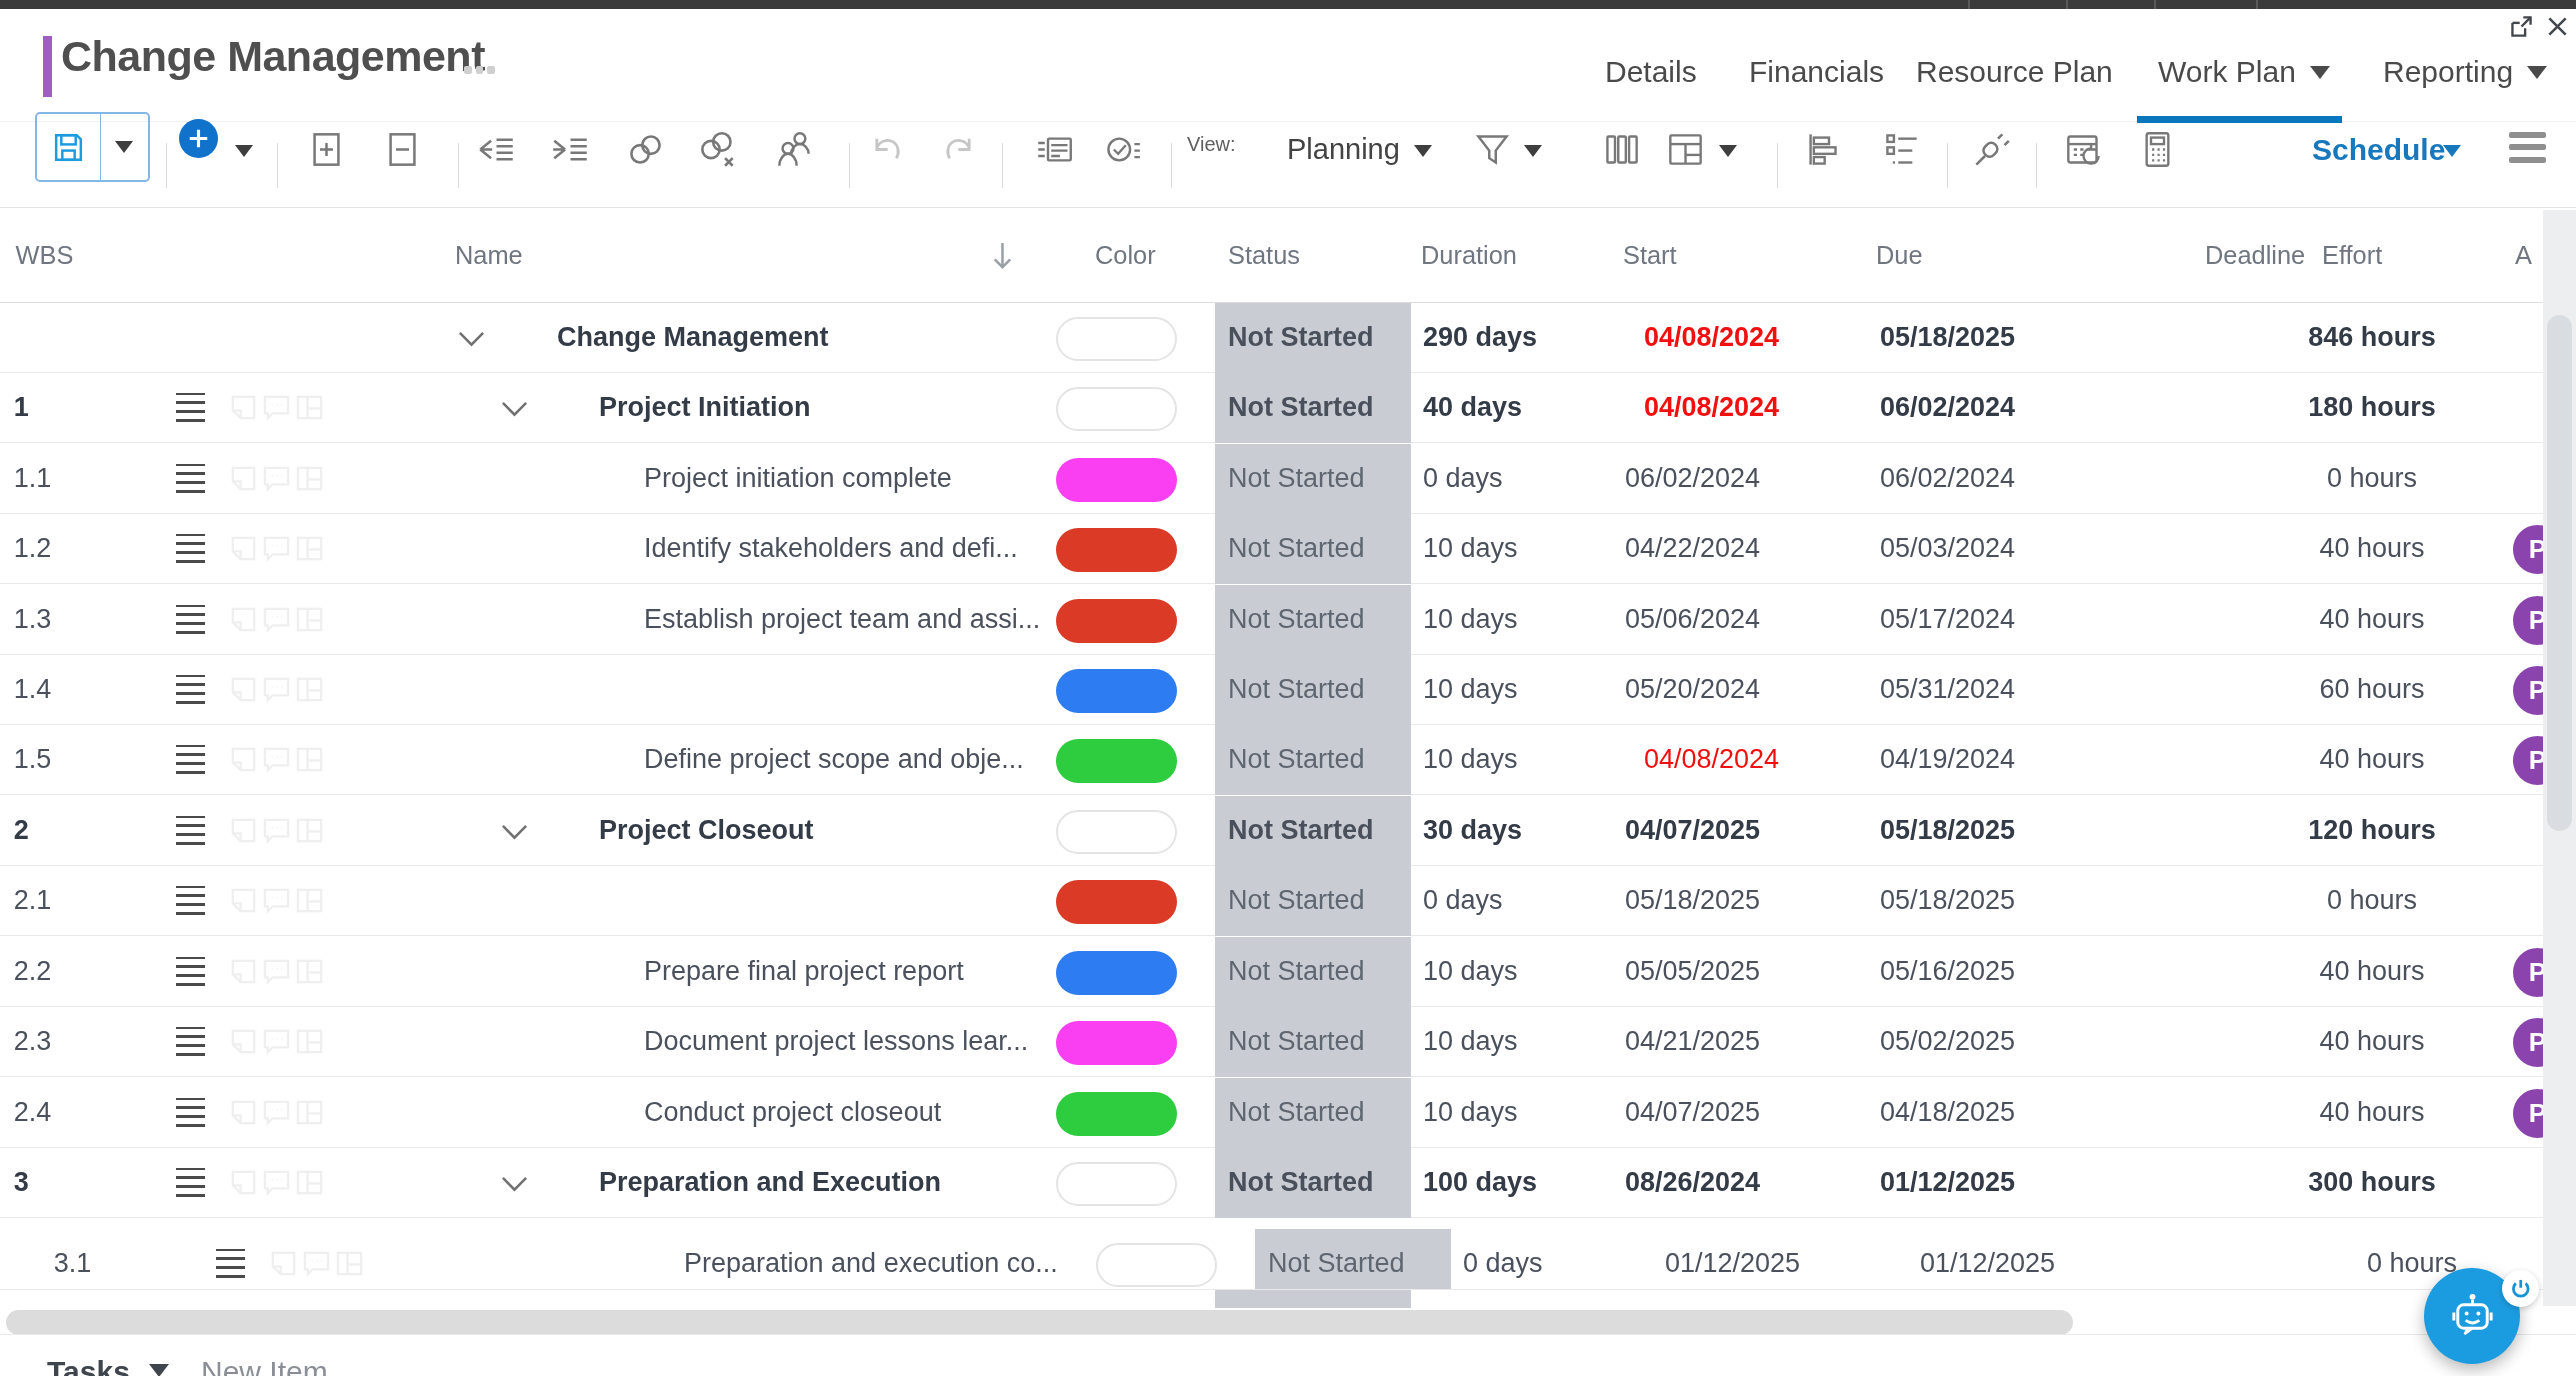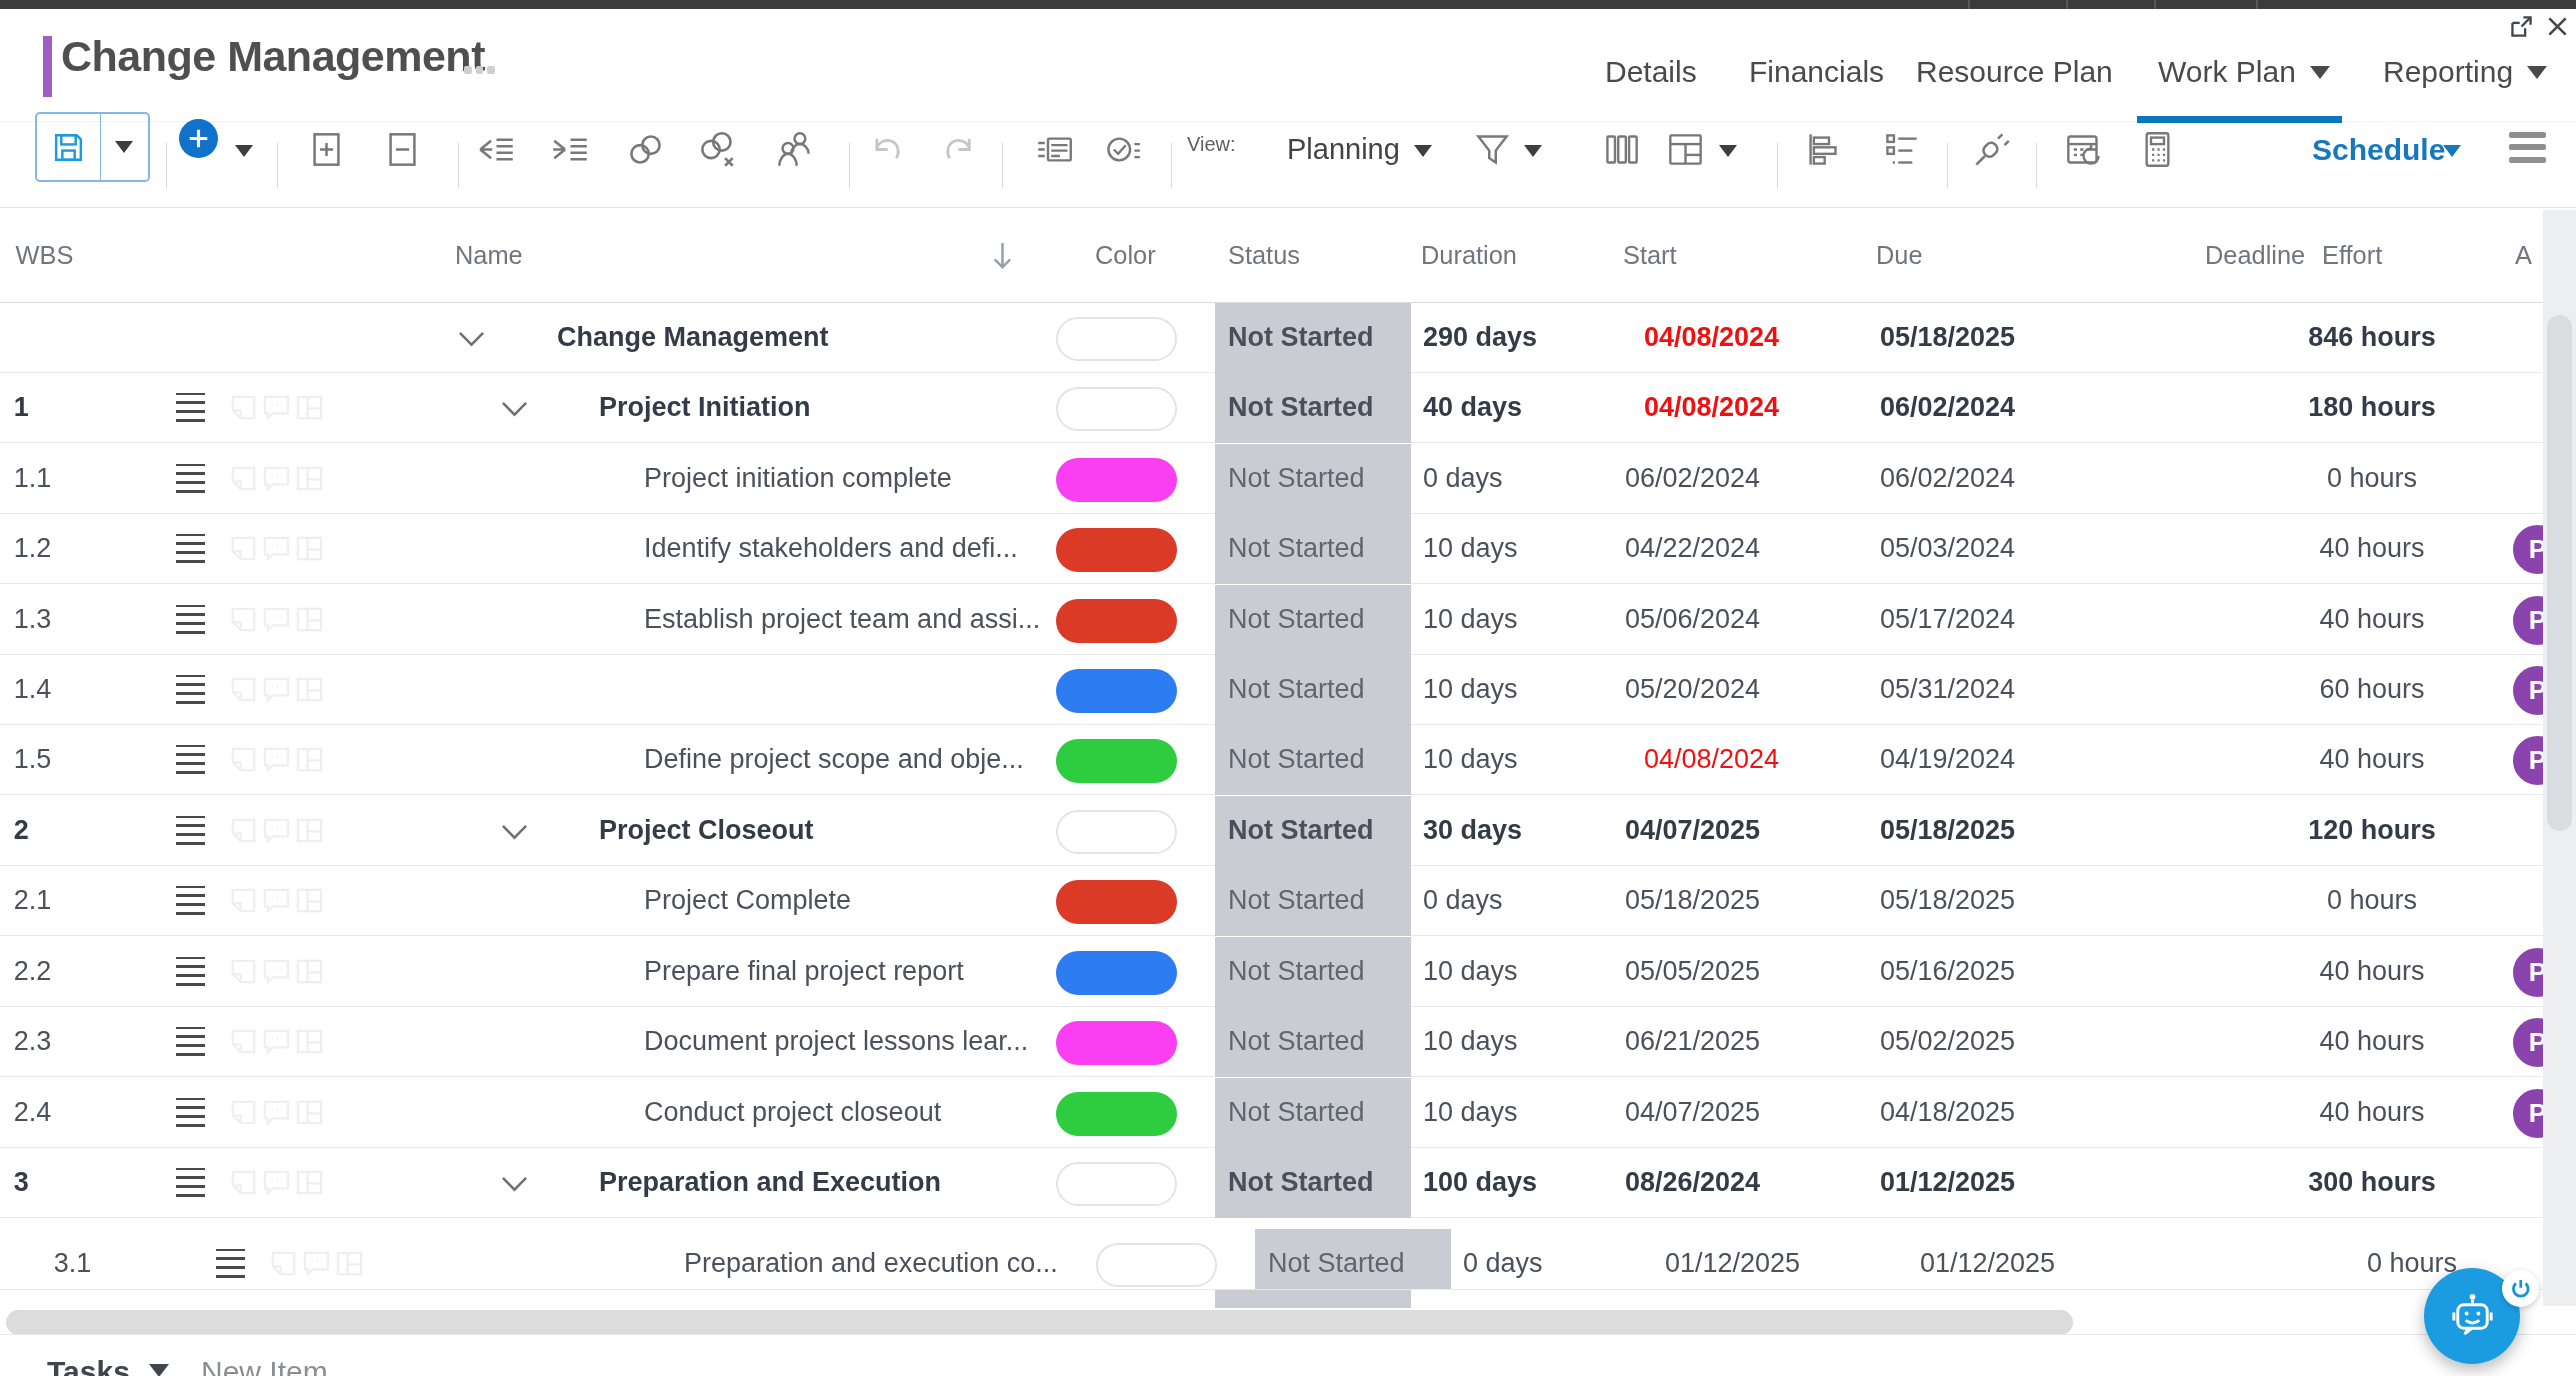--- a/index.html
+++ b/index.html
@@ -674,21 +674,20 @@
         </svg>
     </span>
     <span class="fic f3">
       <svg viewBox="0 0 30 30" fill="none" stroke="currentColor" stroke-width="2.4">
           <rect x="3" y="4" width="24" height="22"></rect>
           <path d="M13 4 v22"></path>
           <path d="M13 16 h14"></path>
         </svg>
     </span>
 
-    <span class="cell name" style="left: 644px;">Project Complete</span>
     <span class="pill" style="background: rgb(219, 58, 38);"></span>
     <span class="statusbg"></span>
     <span class="cell status">Not Started</span>
     <span class="cell dur">0 days</span>
     <span class="cell start">05/18/2025</span>
     <span class="cell due">05/18/2025</span>
     <span class="cell effort">0 hours</span>
 
   </div>
     <div class="row" style="top: 634px;">
@@ -755,21 +754,21 @@
           <path d="M13 4 v22"></path>
           <path d="M13 16 h14"></path>
         </svg>
     </span>
 
     <span class="cell name" style="left: 644px;">Document project lessons lear...</span>
     <span class="pill" style="background: rgb(250, 63, 243);"></span>
     <span class="statusbg"></span>
     <span class="cell status">Not Started</span>
     <span class="cell dur">10 days</span>
-    <span class="cell start">06/21/2025</span>
+    <span class="cell start">04/21/2025</span>
     <span class="cell due">05/02/2025</span>
     <span class="cell effort">40 hours</span>
     <span class="avatar">P</span>
   </div>
     <div class="row" style="top: 775px;">
     <span class="cell wbs">2.4</span>
     <span class="drag abs">
         <div></div>
         <div></div>
         <div></div>

